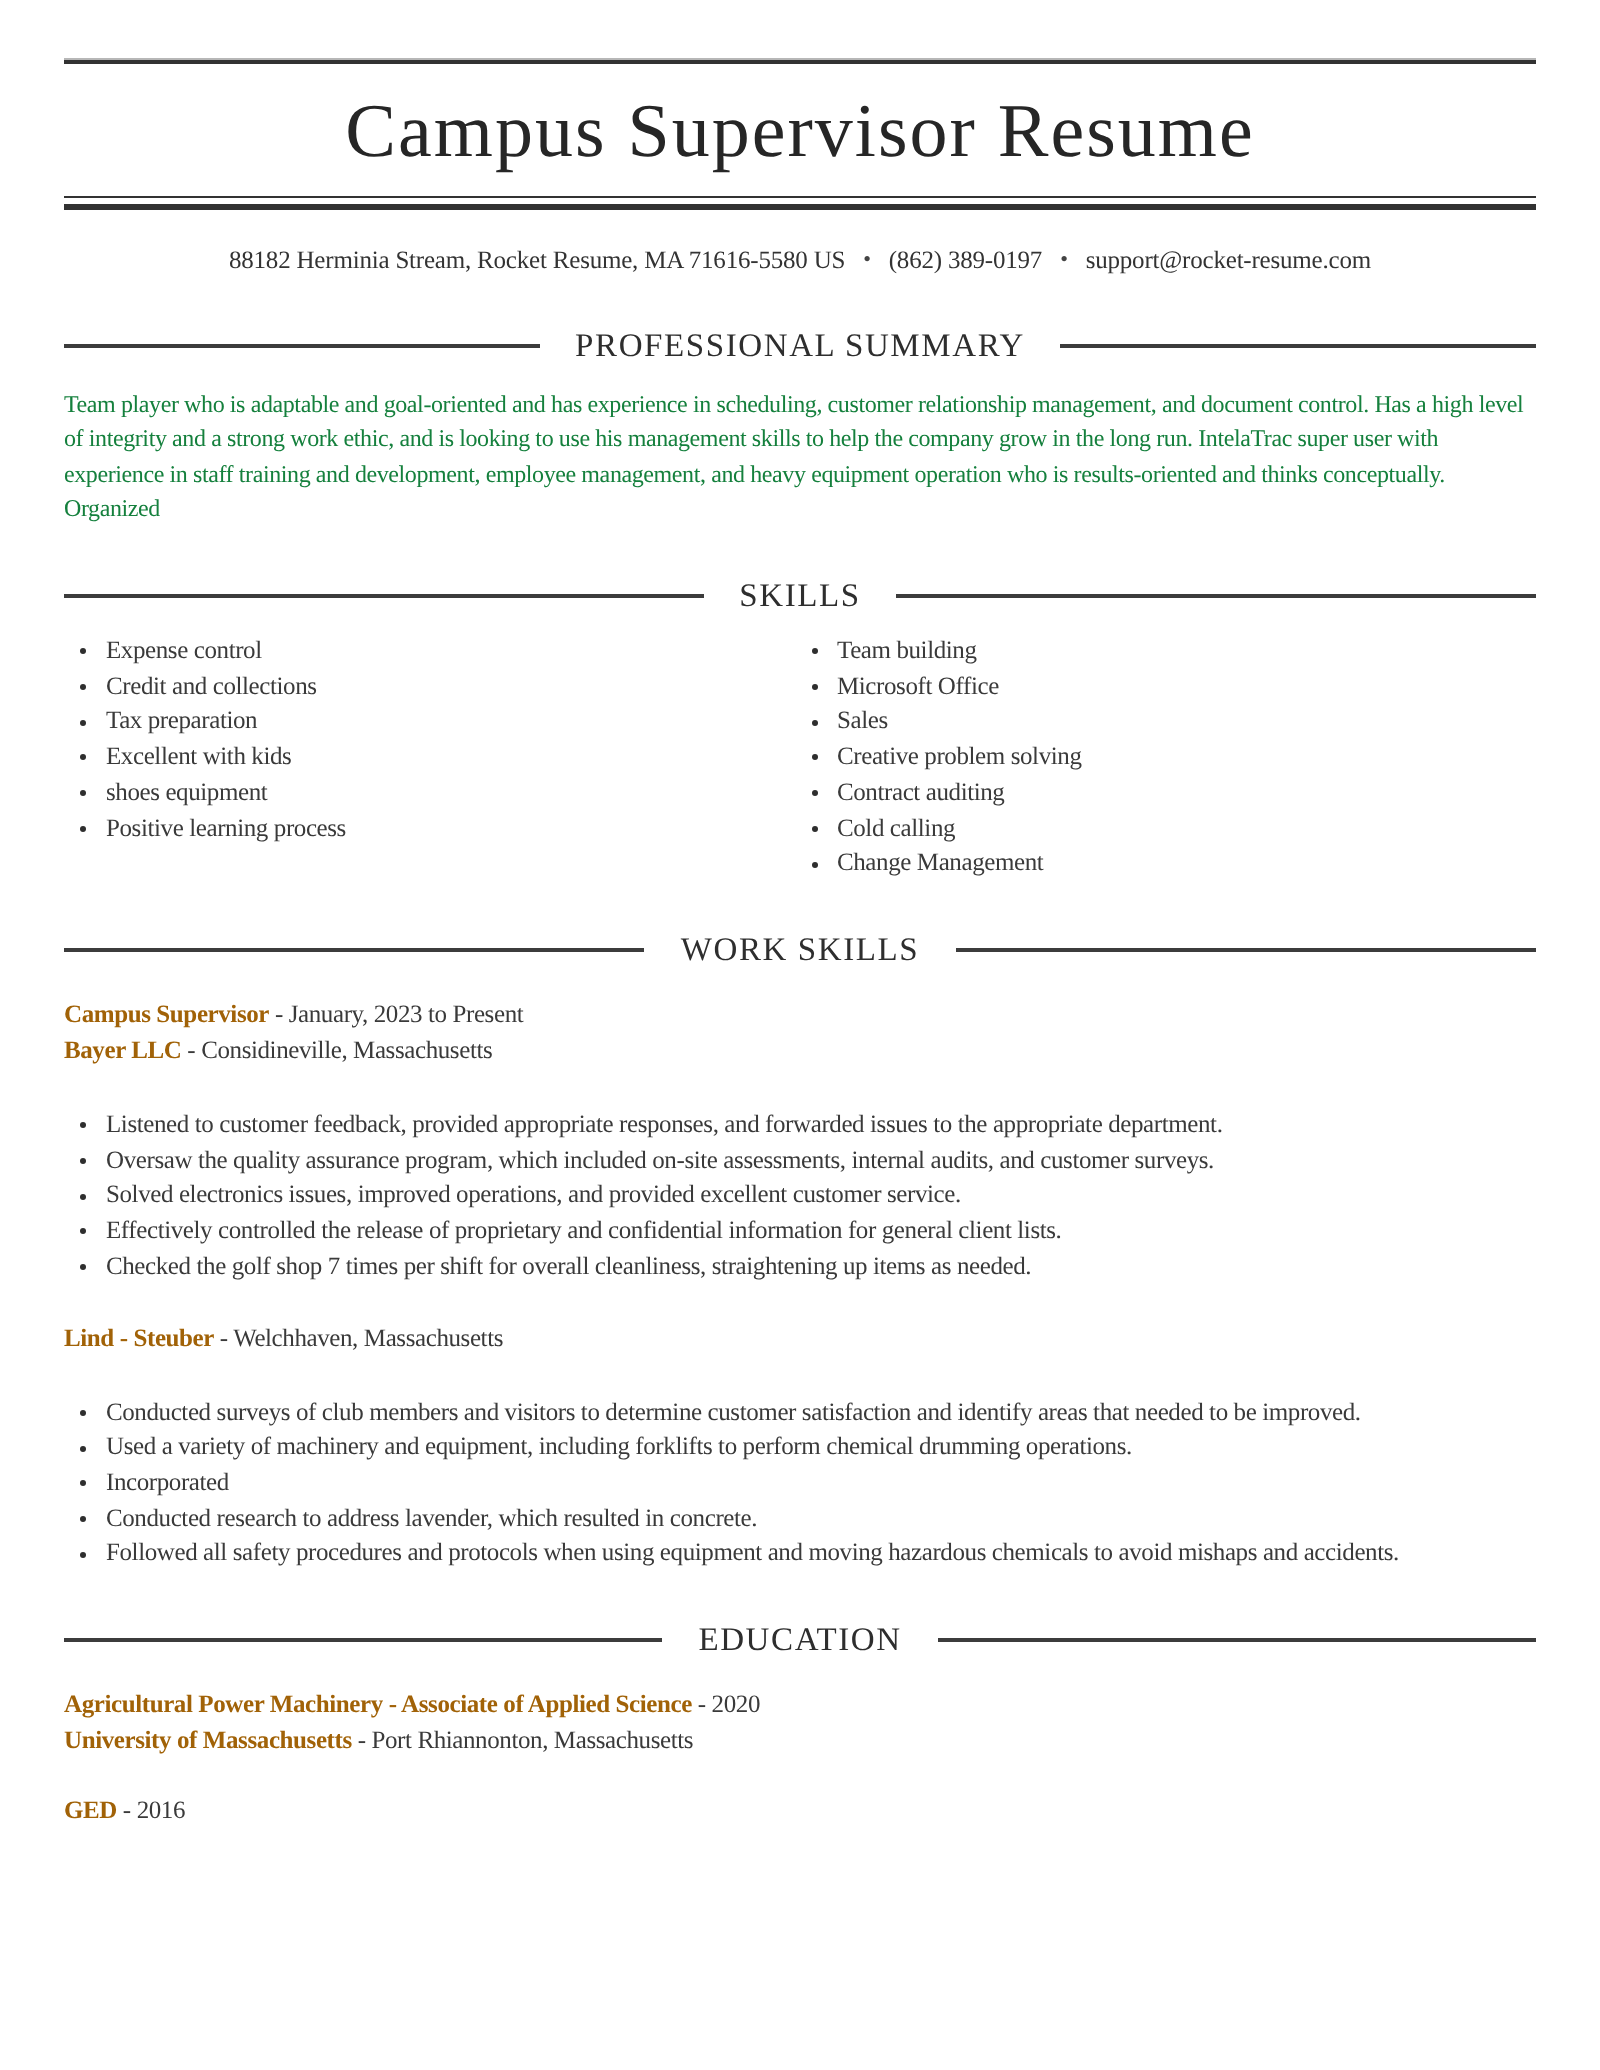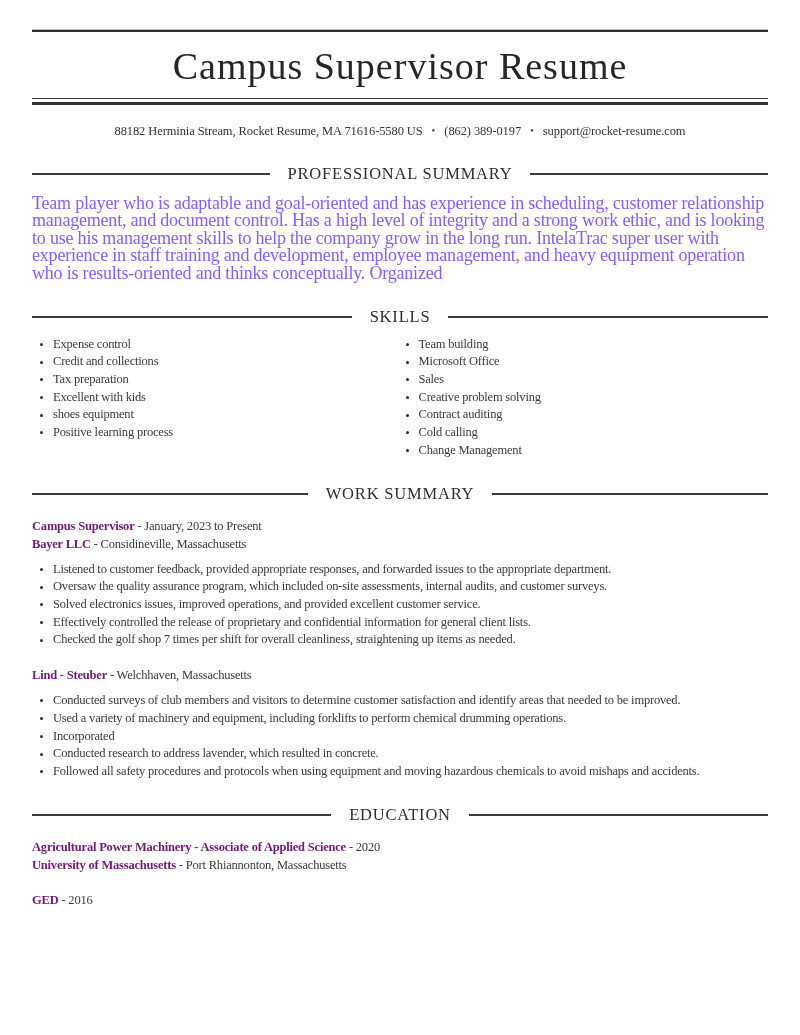--- a/index.html
+++ b/index.html
@@ -69,24 +69,24 @@
     font-weight: 400;
     letter-spacing: 0.8px;
     color: #2e2e2e;
     line-height: 20px;
     white-space: nowrap;
   }
 
   
   .summary {
     margin: 11px 0 0;
-    font-size: 18px;
+    font-size: 12px;
     letter-spacing: -0.2px;
     line-height: 17.6px;
-    color: #8b5cf6;
+    color: #15803d;
   }
 
   .skills-cols { display: flex; margin-top: 9px; }
   .skills-cols ul { flex: 1; margin: 0; padding: 0; list-style: none; }
   .skills-cols ul.left  { padding-left: 8px; }
   .skills-cols ul.right { padding-left: 3px; }
 
   li.dot-item {
     position: relative;
     padding-left: 13px;
@@ -107,24 +107,24 @@
   }
 
   .job, .edu { margin-top: 13px; }
   .job + .job, .edu + .edu { margin-top: 17px; }
   .job-line, .edu-line {
     font-size: 12.5px;
     letter-spacing: -0.2px;
     line-height: 18px;
     color: #3a3a3a;
   }
-  .b { font-weight: 700; color: #701a75; }
+  .b { font-weight: 700; color: #a16207; }
 
   ul.bullets {
-    margin: 8px 0 0;
+    margin: 20px 0 0;
     padding: 0 0 0 8px;
     list-style: none;
   }
 </style>
 </head>
 <body>
 
 <div class="page">
 
   <header>
@@ -172,21 +172,21 @@
         <li class="dot-item">Contract auditing</li>
         <li class="dot-item">Cold calling</li>
         <li class="dot-item">Change Management</li>
       </ul>
     </div>
   </section>
 
   <section>
     <div class="sec-head">
       <span class="hr-rule"></span>
-      <h2>WORK SUMMARY</h2>
+      <h2>WORK SKILLS</h2>
       <span class="hr-rule"></span>
     </div>
 
     <div class="job">
       <div class="job-line">
         <span class="b">Campus Supervisor</span><span> - </span><span>January, 2023 to Present</span>
       </div>
       <div class="job-line">
         <span class="b">Bayer LLC</span><span> - </span><span>Considineville, Massachusetts</span>
       </div>

